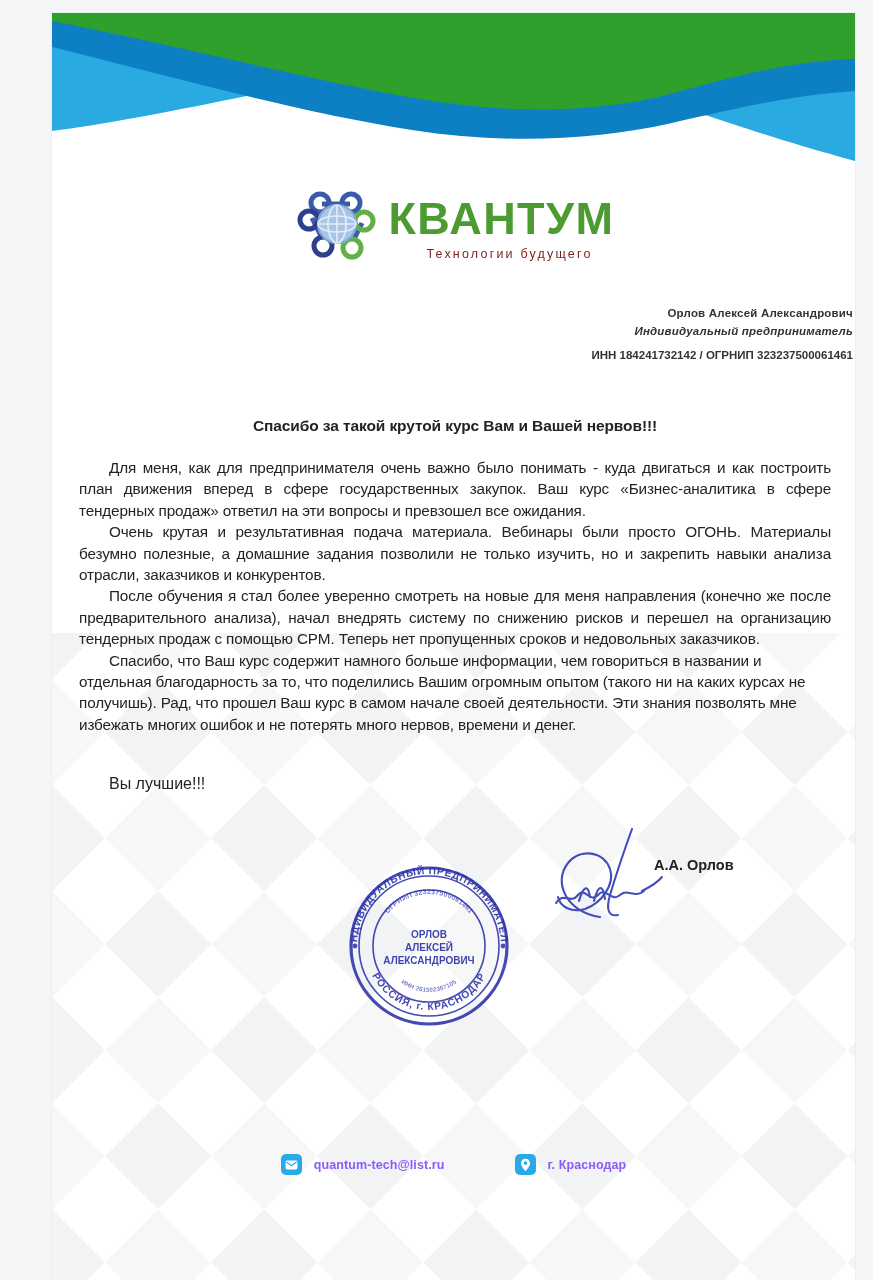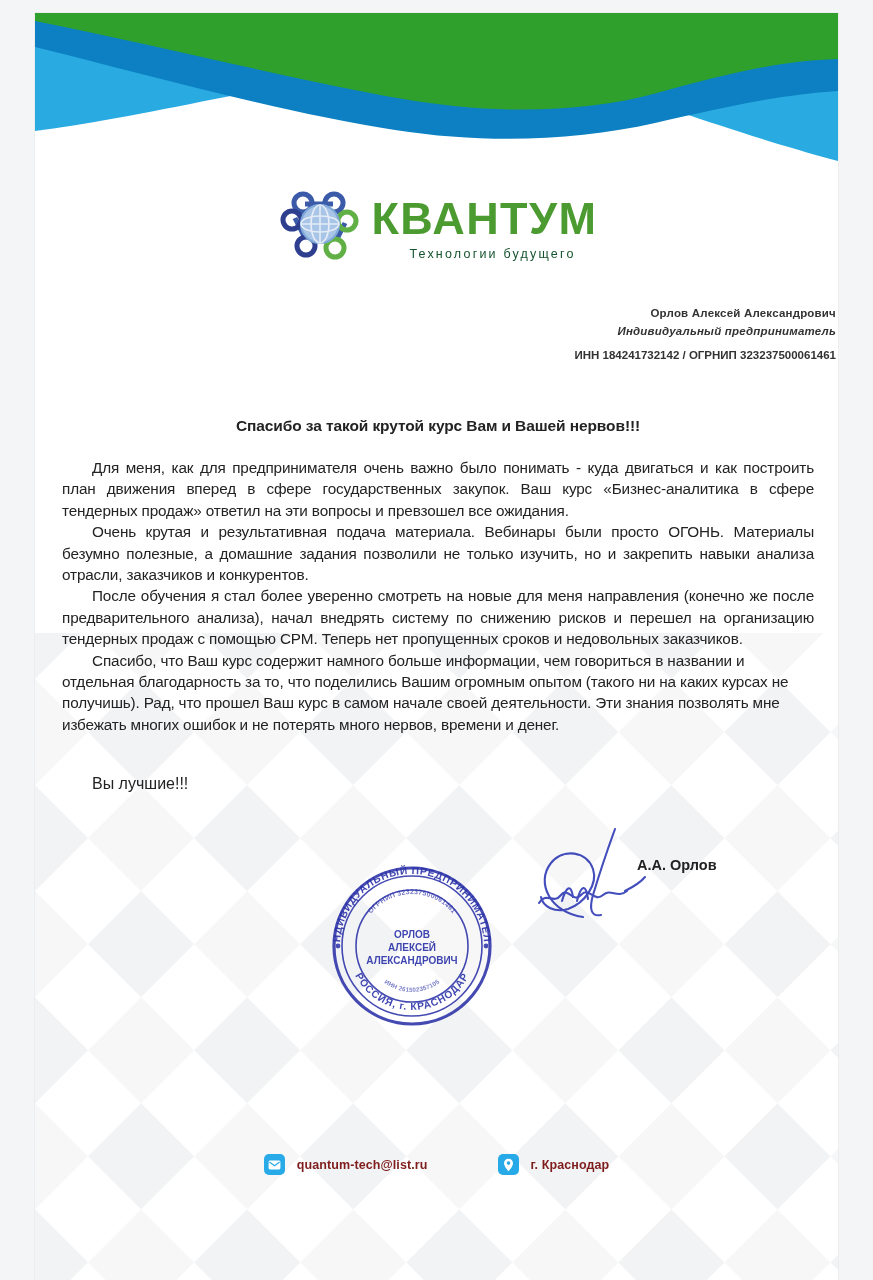--- a/index.html
+++ b/index.html
@@ -7,21 +7,21 @@
   html, body {
     width: 873px;
     height: 1280px;
     background: #f4f5f7;
     font-family: "Liberation Sans", sans-serif;
     overflow: hidden;
   }
 
   #page {
     position: absolute;
-    left: 35px;
+    left: 52px;
     top: 13px;
     width: 803px;
     height: 1267px;
     background: #ffffff;
     overflow: hidden;
     box-shadow: 0 0 0 1px rgba(0,0,0,0.03);
   }
 
   
   #watermark {
@@ -56,21 +56,21 @@
   #logo-title {
     font-size: 45px;
     font-weight: bold;
     letter-spacing: 1.5px;
     line-height: 1;
     color: #4b9b31;
     font-family: "Liberation Sans", sans-serif;
   }
   #logo-tagline {
     font-size: 12.5px;
-    color: #14532d;
+    color: #7f1d1d;
     letter-spacing: 2.2px;
     margin-top: 6px;
     margin-left: 38px;
     font-family: "Liberation Sans", sans-serif;
   }
 
   
   #requisites {
     position: absolute;
     right: 2px;
@@ -180,21 +180,21 @@
     border-radius: 5px;
     background: #28a9e8;
     display: flex;
     align-items: center;
     justify-content: center;
     flex: none;
   }
   .foot-text {
     font-size: 12.5px;
     font-weight: bold;
-    color: #7f1d1d;
+    color: #8b5cf6;
     letter-spacing: 0.1px;
   }
 </style>
 </head>
 <body>
 
 <div id="page">
 
   <div id="watermark">
     <svg width="803" height="707" viewBox="0 0 803 707">

